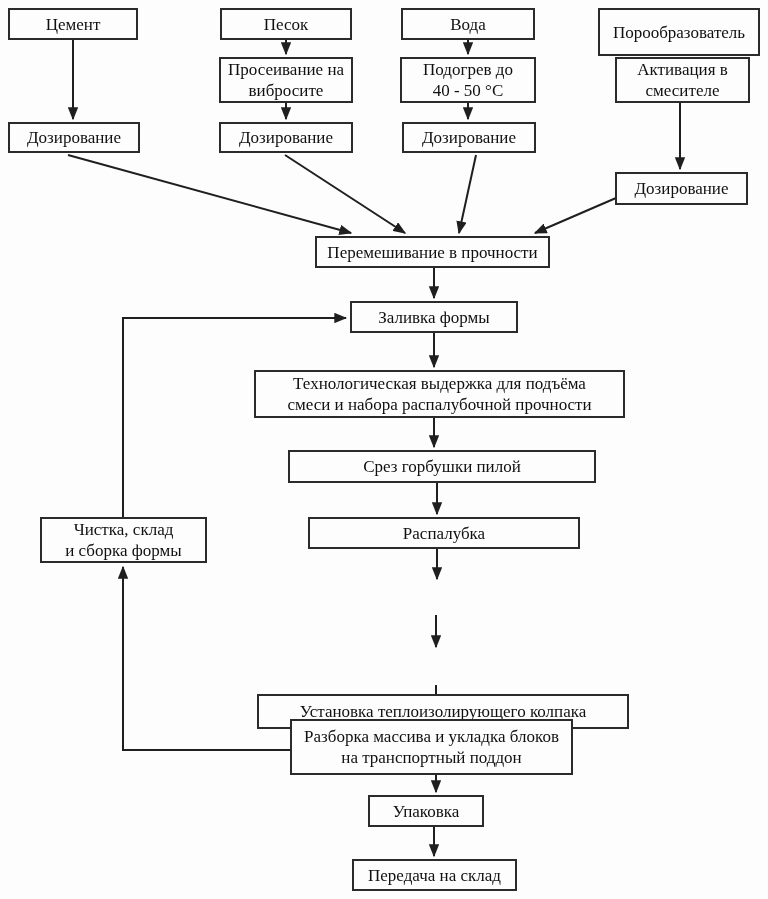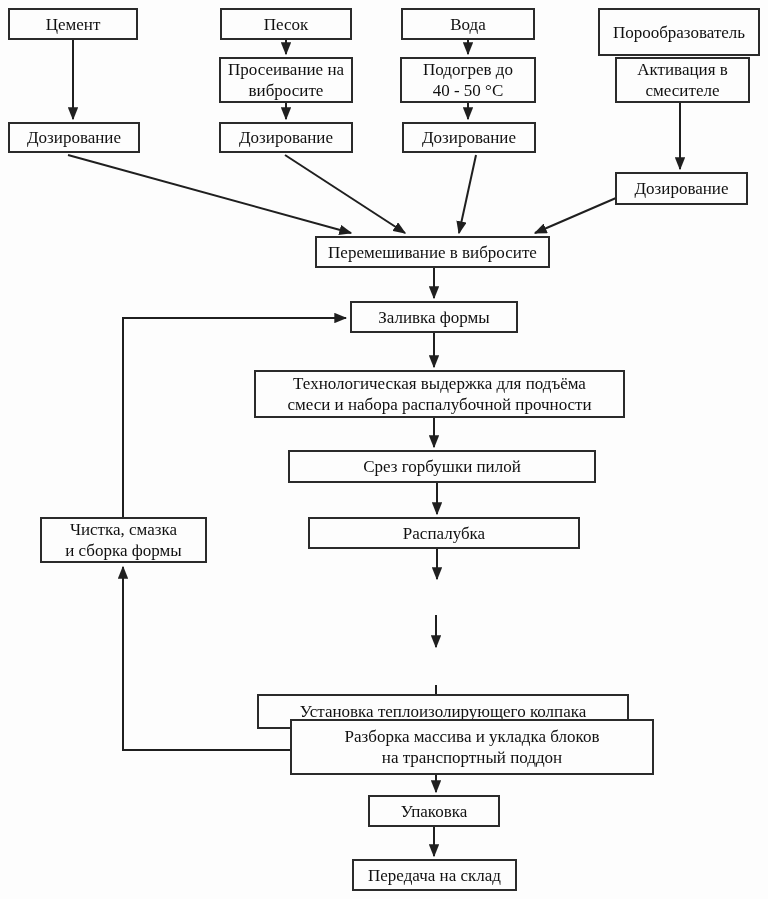--- a/index.html
+++ b/index.html
@@ -82,28 +82,28 @@
   <div class="node" style="left:400px; top:57px;  width:136px; height:46px;">Подогрев до
 40 - 50 °С</div>
   <div class="node" style="left:615px; top:57px;  width:135px; height:46px;">Активация в
 смесителе</div>
 
   <div class="node" style="left:8px;   top:122px; width:132px; height:31px;">Дозирование</div>
   <div class="node" style="left:219px; top:122px; width:134px; height:31px;">Дозирование</div>
   <div class="node" style="left:402px; top:122px; width:134px; height:31px;">Дозирование</div>
   <div class="node" style="left:615px; top:172px; width:133px; height:33px;">Дозирование</div>
 
-  <div class="node" style="left:315px; top:236px; width:235px; height:32px;">Перемешивание в вибросите</div>
+  <div class="node" style="left:315px; top:236px; width:235px; height:32px;">Перемешивание в прочности</div>
   <div class="node" style="left:350px; top:301px; width:168px; height:32px;">Заливка формы</div>
   <div class="node" style="left:254px; top:370px; width:371px; height:48px;">Технологическая выдержка для подъёма
 смеси и набора распалубочной прочности</div>
   <div class="node" style="left:288px; top:450px; width:308px; height:33px;">Срез горбушки пилой</div>
   <div class="node" style="left:308px; top:517px; width:272px; height:32px;">Распалубка</div>
   <div class="node" style="left:257px; top:650px; width:372px; height:35px;margin-top:44px;">Установка теплоизолирующего колпака</div>
-  <div class="node" style="left:290px; top:719px; width:364px; height:56px;">Разборка массива и укладка блоков
+  <div class="node" style="left:290px; top:719px; width:283px; height:56px;">Разборка массива и укладка блоков
 на транспортный поддон</div>
-  <div class="node" style="left:368px; top:795px; width:132px; height:32px;">Упаковка</div>
+  <div class="node" style="left:368px; top:795px; width:116px; height:32px;">Упаковка</div>
   <div class="node" style="left:352px; top:859px; width:165px; height:32px;">Передача на склад</div>
 
-  <div class="node" style="left:40px;  top:517px; width:167px; height:46px;">Чистка, смазка
+  <div class="node" style="left:40px;  top:517px; width:167px; height:46px;">Чистка, склад
 и сборка формы</div>
 
 </div>
 
 </body></html>

